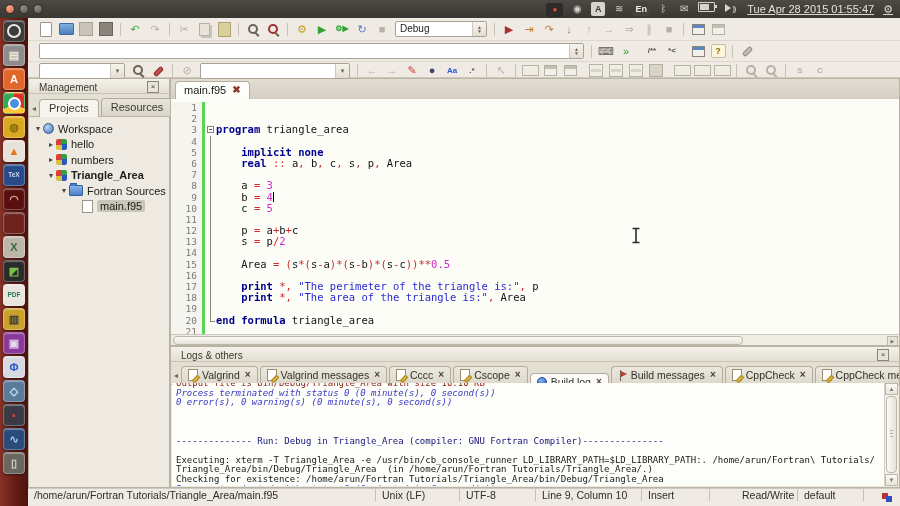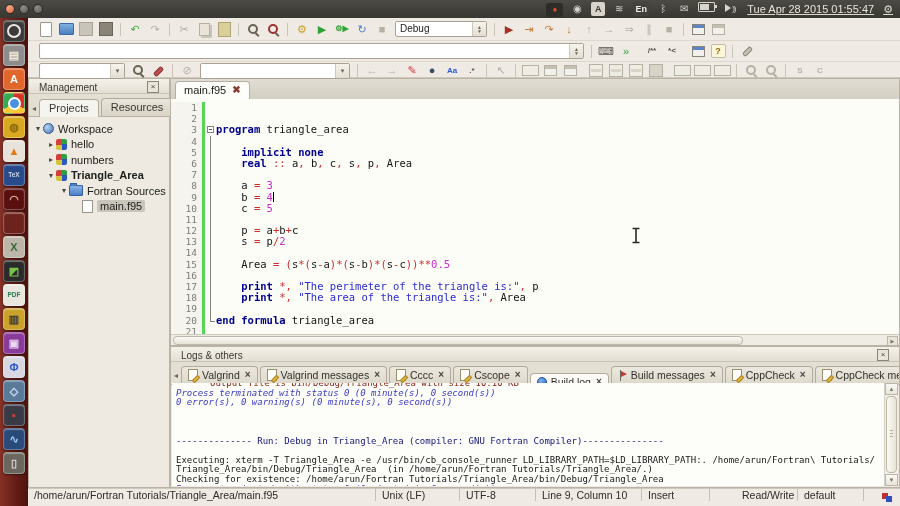--- a/index.html
+++ b/index.html
@@ -172,21 +172,21 @@
     background:radial-gradient(circle at 35% 30%,#7fb2f0,#2a5fc0);border:1px solid #1e4a9a;box-sizing:border-box;}
   .lt-flag{width:9px;height:11px;position:relative;flex:none;}
   .lt-flag::before{content:"";position:absolute;left:2px;top:0;bottom:0;width:1px;background:#6a655c;}
   .lt-flag::after{content:"";position:absolute;left:3px;top:1px;border-top:3px solid transparent;
     border-bottom:3px solid transparent;border-left:6px solid #c43a2e;}
   .lscroll{font-size:8px;color:#6a6558;padding:0 1px 4px;}
   .logbody{position:absolute;left:1px;right:1px;top:36px;bottom:1px;background:#fdfdfa;overflow:hidden;}
   .loglines{padding:0 4px;margin-top:-4px;}
   .lg{font-family:"DejaVu Sans Mono",monospace;font-size:9px;line-height:9.6px;min-height:9.6px;
     white-space:pre-wrap;word-break:break-all;color:#222;}
-  .lg-dim{color:#8a2218;margin-left:34px;} .lg-blue{color:#3a3ac8;font-style:italic;} .lg-navy{color:#14147e;} .lg-plain{color:#161616;}
+  .lg-dim{color:#8a2218;} .lg-blue{color:#3a3ac8;font-style:italic;} .lg-navy{color:#14147e;} .lg-plain{color:#161616;}
   .vscroll{position:absolute;right:0;top:0;bottom:0;width:13px;background:#f3f0e9;border-left:1px solid #d5d0c4;}
   .vs-btn{height:12px;border:1px solid #bdb7aa;background:linear-gradient(#fbfaf6,#e8e4d9);font-size:6px;
     color:#7a7468;display:flex;align-items:center;justify-content:center;box-sizing:border-box;}
   .vs-btn.bottom{position:absolute;bottom:0;left:0;right:0;}
   .vs-thumb{position:absolute;top:13px;bottom:13px;left:1px;right:1px;border:1px solid #bdb7aa;
     border-radius:4px;background:linear-gradient(90deg,#fbfaf6,#e6e2d6);}
   .vs-thumb::after{content:"";position:absolute;left:3px;right:3px;top:48%;height:1px;
     background:#b5afa2;box-shadow:0 -3px 0 #b5afa2,0 3px 0 #b5afa2;}
 
   

